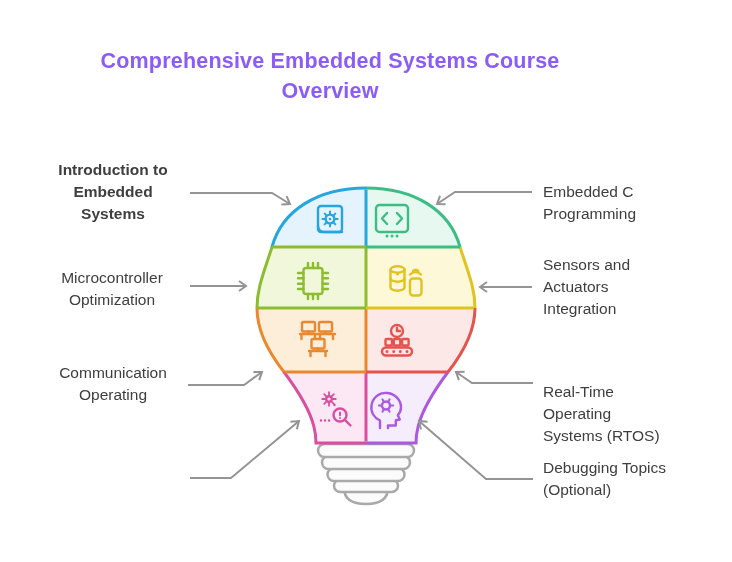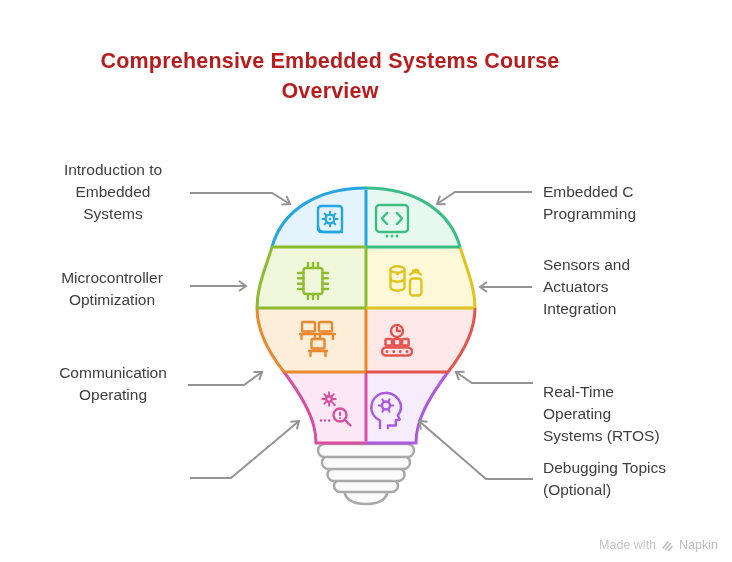--- a/index.html
+++ b/index.html
@@ -1,24 +1,24 @@
 <!DOCTYPE html>
 <html><head>
 <meta charset="utf-8">
 <style>
   html,body{margin:0;padding:0;background:#fff;}
   .canvas{position:relative;width:732px;height:562px;background:#ffffff;overflow:hidden;
           font-family:"Liberation Sans", sans-serif;}
   .layer{position:absolute;left:0;top:0;}
   .page-title{position:absolute;left:90px;top:46px;width:480px;text-align:center;
-              font-size:21.5px;line-height:30px;font-weight:700;color:#b91c1c;letter-spacing:.2px;}
+              font-size:21.5px;line-height:30px;font-weight:700;color:#8b5cf6;letter-spacing:.2px;}
   .lbl{position:absolute;font-size:15.5px;line-height:22px;color:#3e3e3e;white-space:pre-line;}
   .lbl.left{width:180px;text-align:center;}
   .lbl.right{width:185px;text-align:left;}
-  .lbl-intro{left:23px;top:159px;}
+  .lbl-intro{left:23px;top:159px;font-weight:bold;}
   .lbl-micro{left:22px;top:267px;}
   .lbl-comm{left:23px;top:362px;}
   .lbl-debug{left:22px;top:457px;}
   .lbl-embc{left:543px;top:169px;margin-top:12px;}
   .lbl-sensors{left:543px;top:254px;}
   .lbl-rtos{left:543px;top:349px;margin-top:32px;}
   .lbl-adv{left:543px;top:457px;}
   .seg{stroke-width:3;}
   .divider{stroke-width:3;fill:none;}
   .icon{fill:none;stroke-width:2.4;stroke-linecap:round;stroke-linejoin:round;}
@@ -209,21 +209,14 @@
 Programming</div>
   <div class="lbl right lbl-sensors">Sensors and
 Actuators
 Integration</div>
   <div class="lbl right lbl-rtos">Real-Time
 Operating
 Systems (RTOS)</div>
   <div class="lbl right lbl-adv">Debugging Topics
 (Optional)</div>
 
-  <div class="watermark">
-    <span>Made with</span>
-    <svg width="13" height="13" viewBox="0 0 13 13">
-      <path d="M2,9 L7,3 M4.5,10.5 L9.5,4.5 M7.5,11.5 L11,7.5" fill="none" stroke="#bdbdbd" stroke-width="1.6" stroke-linecap="round"></path>
-    </svg>
-    <span class="brand">Napkin</span>
-  </div>
 
 </div>
 
 </body></html>

